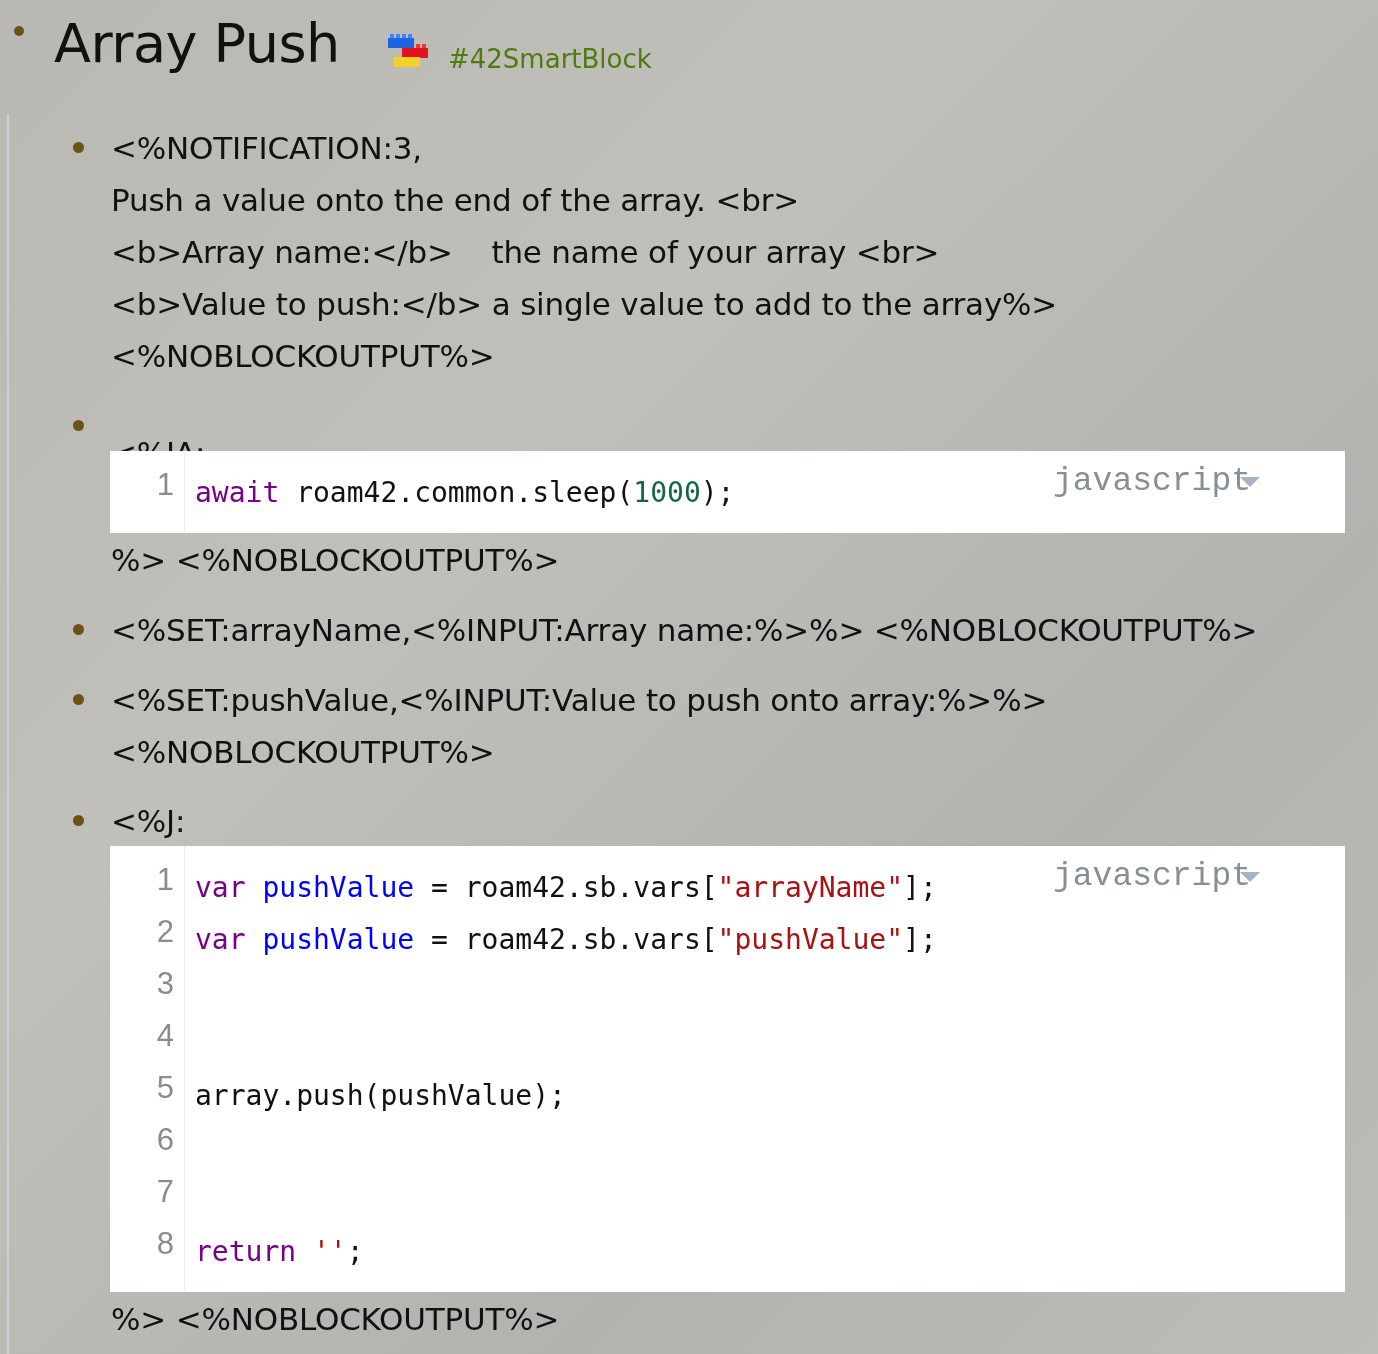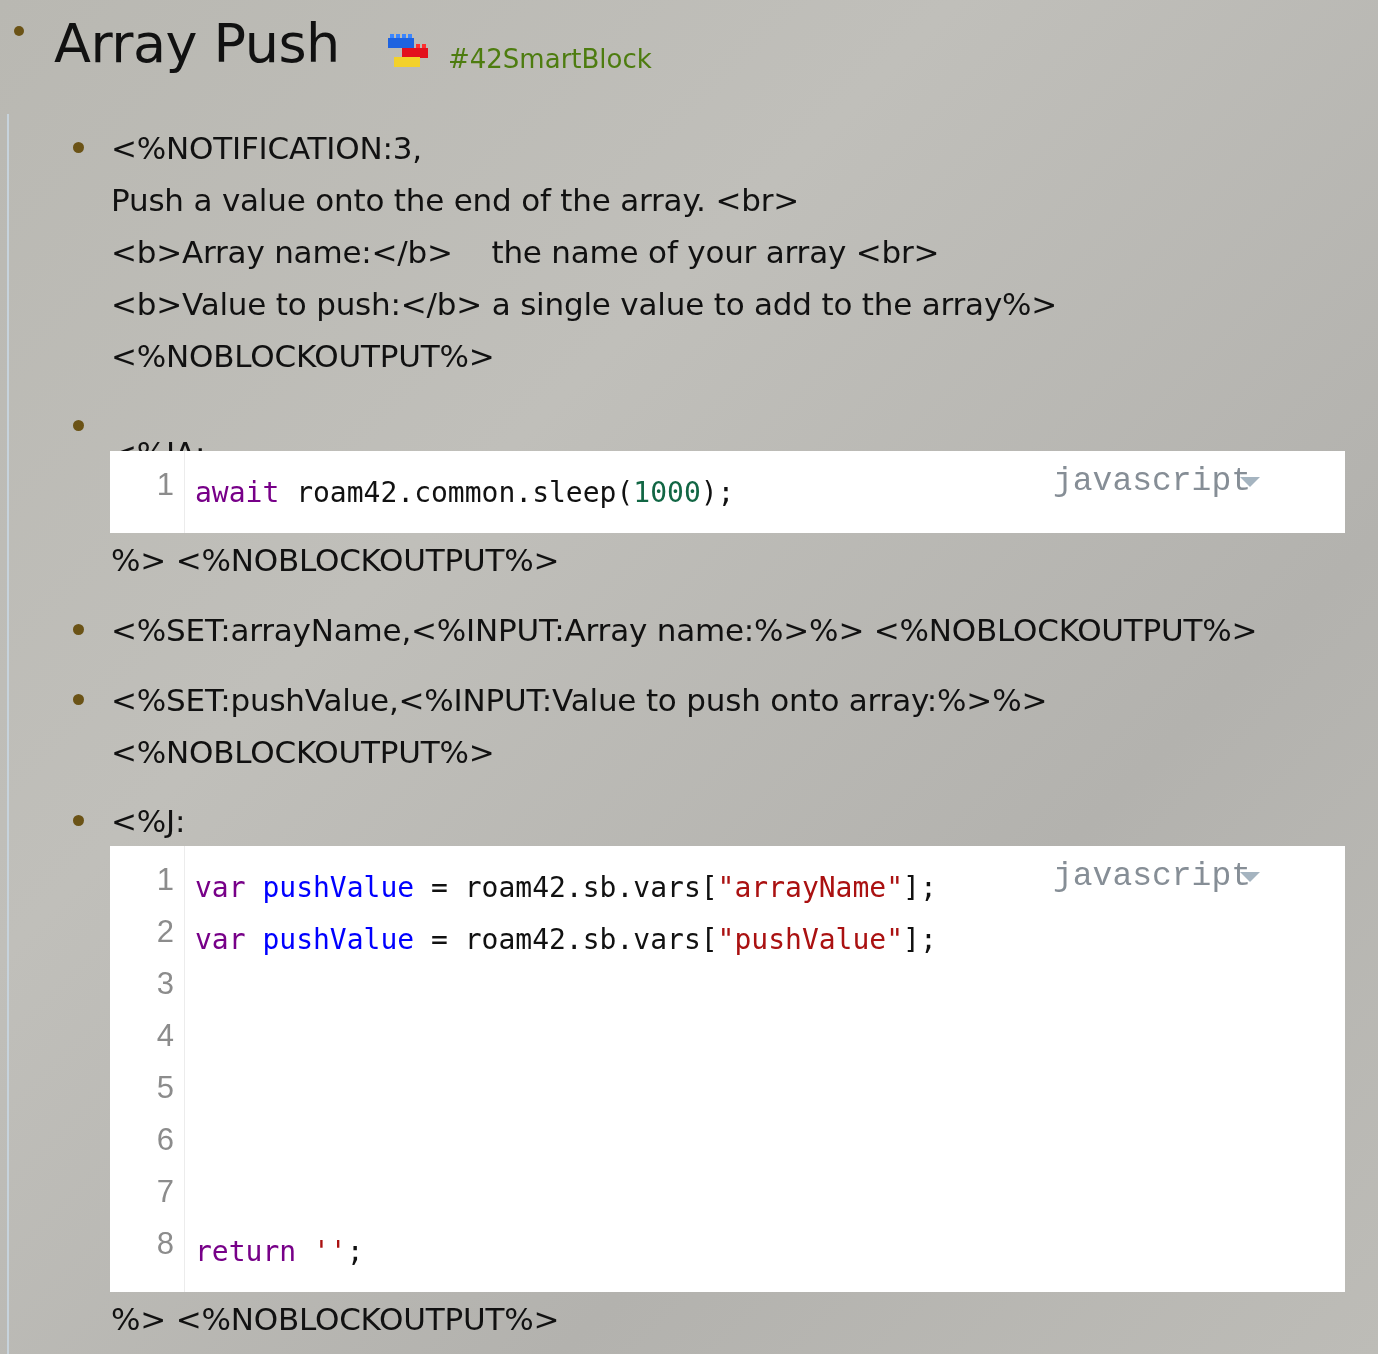--- a/index.html
+++ b/index.html
@@ -96,18 +96,19 @@
       <div class="ln" style="top:68px;">2</div>
       <div class="ln" style="top:120px;">3</div>
       <div class="ln" style="top:172px;">4</div>
       <div class="ln" style="top:224px;">5</div>
       <div class="ln" style="top:276px;">6</div>
       <div class="ln" style="top:328px;">7</div>
       <div class="ln" style="top:380px;">8</div>
     </div>
     <div class="cl" style="top:18px;"><span class="kw">var</span><span> </span><span class="def">pushValue</span><span> = roam42.sb.vars[</span><span class="str">"arrayName"</span><span>];</span></div>
     <div class="cl" style="top:70px;"><span class="kw">var</span><span> </span><span class="def">pushValue</span><span> = roam42.sb.vars[</span><span class="str">"pushValue"</span><span>];</span></div>
+    <div class="cl" style="top:226px;"><span>array.push(pushValue);</span></div>
     <div class="cl" style="top:382px;"><span class="kw">return</span><span> </span><span class="str">''</span><span>;</span></div>
     <div class="lang" style="top:12px;">javascript</div>
     <div class="caret" style="top:26px;"></div>
   </div>
   <div class="line" style="top:498px;">%&gt; &lt;%NOBLOCKOUTPUT%&gt;</div>
 </div>
 
 </body></html>

